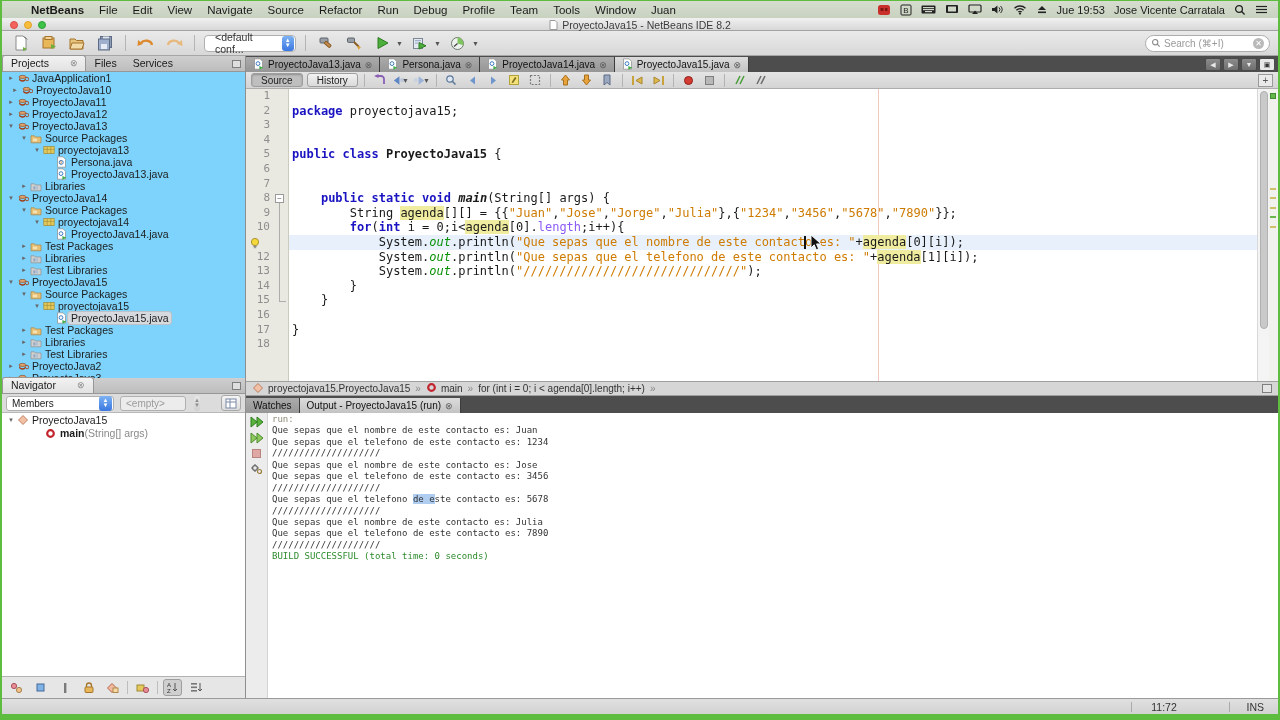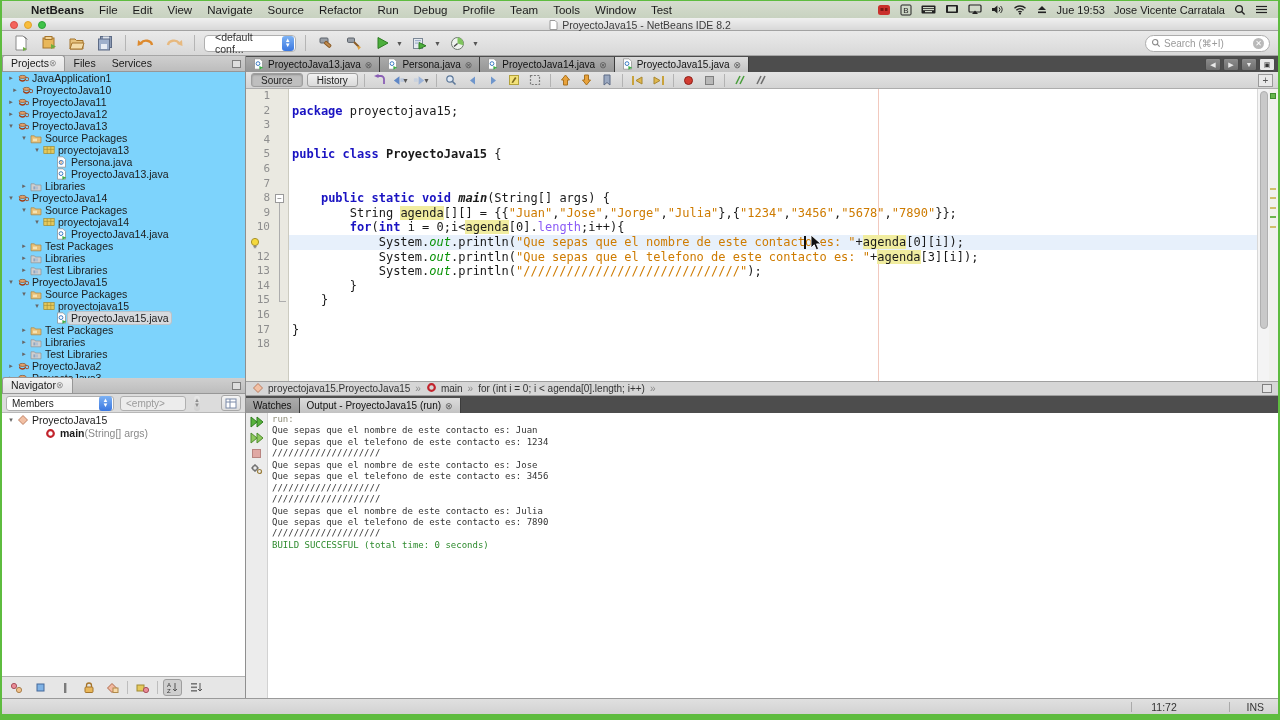--- a/index.html
+++ b/index.html
@@ -40,21 +40,21 @@
   .drop { font-size:7px; color:#555; margin-left:-3px; }
   #toolbar-search { margin-left:auto; width:125px; height:17px; border:1px solid #adadad; border-radius:9px; background:#fff;
                     display:flex; align-items:center; padding:0 5px; gap:3px; font-size:10px; color:#9a9a9a; }
   #toolbar-search .clr { margin-left:auto; width:11px; height:11px; border-radius:50%; background:#b9b9b9; color:#fff;
                          font-size:8px; display:flex; align-items:center; justify-content:center; }
 
   
   #left-panel { left:2px; top:56px; width:243px; height:642px; background:#fff; }
   .ptabrow { position:absolute; left:0; width:243px; height:16px; background:linear-gradient(#cfcfcf,#bdbdbd);
              border-bottom:1px solid #979797; display:flex; align-items:flex-end; font-size:10.5px; color:#1a1a1a; }
-  .ptab { padding:1px 8px 2px 8px; display:flex; gap:0; align-items:center; }
+  .ptab { padding:1px 8px 2px 8px; display:flex; gap:21px; align-items:center; }
   .ptab.active { background:linear-gradient(#f2f2f2,#e2e2e2); border:1px solid #979797; border-bottom:none; border-radius:3px 3px 0 0; }
   .ptab .x { color:#8a8a8a; font-size:9px; }
   .pmini { margin-left:auto; margin-right:4px; margin-bottom:3px; width:9px; height:8px; border:1px solid #7e7e7e; background:#dedede; }
   #proj-tree { position:absolute; left:0; top:16px; width:243px; height:306px; background:#7dd3fc; overflow:hidden; }
   .trow { height:12px; display:flex; align-items:center; font-size:10.5px; color:#1c1c1c; white-space:nowrap; }
   .trow .arr { width:10px; font-size:7px; color:#666; text-align:center; flex:none; }
   .trow .ticn { width:13px; flex:none; display:flex; align-items:center; justify-content:center; }
   .trow .lbl { padding:0 3px; }
   .trow .lbl.sel { background:#d6dade; border-radius:2px; outline:1px solid #bcc2c8; }
 
@@ -165,21 +165,21 @@
       <span class="menu-item">View</span>
       <span class="menu-item">Navigate</span>
       <span class="menu-item">Source</span>
       <span class="menu-item">Refactor</span>
       <span class="menu-item">Run</span>
       <span class="menu-item">Debug</span>
       <span class="menu-item">Profile</span>
       <span class="menu-item">Team</span>
       <span class="menu-item">Tools</span>
       <span class="menu-item">Window</span>
-      <span class="menu-item">Test</span>
+      <span class="menu-item">Juan</span>
     </div>
   <div id="menu-status">
     <svg width="14" height="12" viewBox="0 0 14 12">
         <rect x="1" y="1" width="12" height="10" rx="2.5" fill="#c9302c"></rect>
         <rect x="3.5" y="4" width="3" height="3" fill="#7c1714"></rect>
         <rect x="8" y="4" width="2.5" height="3" fill="#7c1714"></rect>
       </svg>
     <svg width="12" height="12" viewBox="0 0 12 12">
         <rect x="1" y="1" width="10" height="10" rx="1" fill="none" stroke="#222"></rect>
         <text x="3.2" y="9" font-size="8" fill="#222" font-family="Liberation Sans">B</text>
@@ -931,21 +931,21 @@
         <div class="cline"><span class="sg-k">package</span><span> proyectojava15;</span></div>
         <div class="cline"></div>
         <div class="cline"></div>
         <div class="cline"><span class="sg-k">public</span><span> </span><span class="sg-k">class</span><span> </span><span class="sg-c">ProyectoJava15</span><span> {</span></div>
         <div class="cline"></div>
         <div class="cline"></div>
         <div class="cline"><span>    </span><span class="sg-k">public</span><span> </span><span class="sg-k">static</span><span> </span><span class="sg-k">void</span><span> </span><span class="sg-m">main</span><span>(String[] args) {</span></div>
         <div class="cline"><span>        String </span><span class="sg-h">agenda</span><span>[][] = {{</span><span class="sg-s">"Juan"</span><span>,</span><span class="sg-s">"Jose"</span><span>,</span><span class="sg-s">"Jorge"</span><span>,</span><span class="sg-s">"Julia"</span><span>},{</span><span class="sg-s">"1234"</span><span>,</span><span class="sg-s">"3456"</span><span>,</span><span class="sg-s">"5678"</span><span>,</span><span class="sg-s">"7890"</span><span>}};</span></div>
         <div class="cline"><span>        </span><span class="sg-k">for</span><span>(</span><span class="sg-k">int</span><span> i = 0;i&lt;</span><span class="sg-h">agenda</span><span>[0].</span><span class="sg-g">length</span><span>;i++){</span></div>
         <div class="cline"><span>            System.</span><span class="sg-f">out</span><span>.println(</span><span class="sg-s">"Que sepas que el nombre de este contacto es: "</span><span>+</span><span class="sg-h">agenda</span><span>[0][i]);</span></div>
-        <div class="cline"><span>            System.</span><span class="sg-f">out</span><span>.println(</span><span class="sg-s">"Que sepas que el telefono de este contacto es: "</span><span>+</span><span class="sg-h">agenda</span><span>[3][i]);</span></div>
+        <div class="cline"><span>            System.</span><span class="sg-f">out</span><span>.println(</span><span class="sg-s">"Que sepas que el telefono de este contacto es: "</span><span>+</span><span class="sg-h">agenda</span><span>[1][i]);</span></div>
         <div class="cline"><span>            System.</span><span class="sg-f">out</span><span>.println(</span><span class="sg-s">"//////////////////////////////"</span><span>);</span></div>
         <div class="cline"><span>        }</span></div>
         <div class="cline"><span>    }</span></div>
         <div class="cline"></div>
         <div class="cline"><span>}</span></div>
         <div class="cline"></div>
       </div>
     <div id="caret"></div>
     <div id="code-scrollbar">
         <div id="code-thumb"></div>
@@ -1014,20 +1014,21 @@
         </svg>
     </div>
     <div id="out-lines">
         <div class="oline run">run:</div>
         <div class="oline">Que sepas que el nombre de este contacto es: Juan</div>
         <div class="oline">Que sepas que el telefono de este contacto es: 1234</div>
         <div class="oline">////////////////////</div>
         <div class="oline">Que sepas que el nombre de este contacto es: Jose</div>
         <div class="oline">Que sepas que el telefono de este contacto es: 3456</div>
         <div class="oline">////////////////////</div>
+        <div class="oline"><span>Que sepas que el telefono </span><span class="osel">de e</span><span>ste contacto es: 5678</span></div>
         <div class="oline">////////////////////</div>
         <div class="oline">Que sepas que el nombre de este contacto es: Julia</div>
         <div class="oline">Que sepas que el telefono de este contacto es: 7890</div>
         <div class="oline">////////////////////</div>
         <div class="oline ok">BUILD SUCCESSFUL (total time: 0 seconds)</div>
       </div>
   </div>
 </div>
 
 <div class="abs" id="statusbar">

